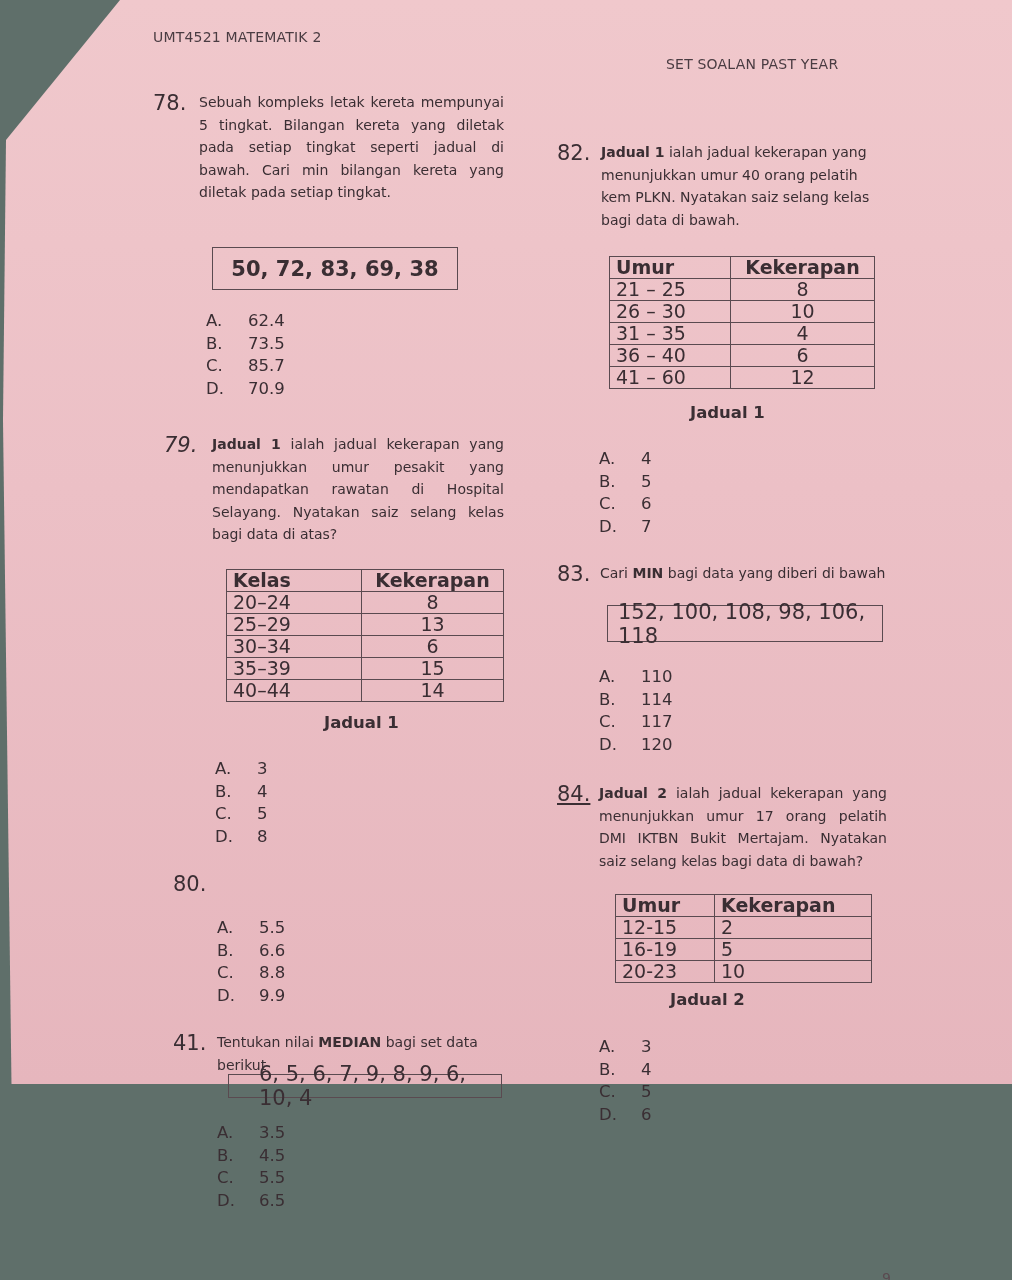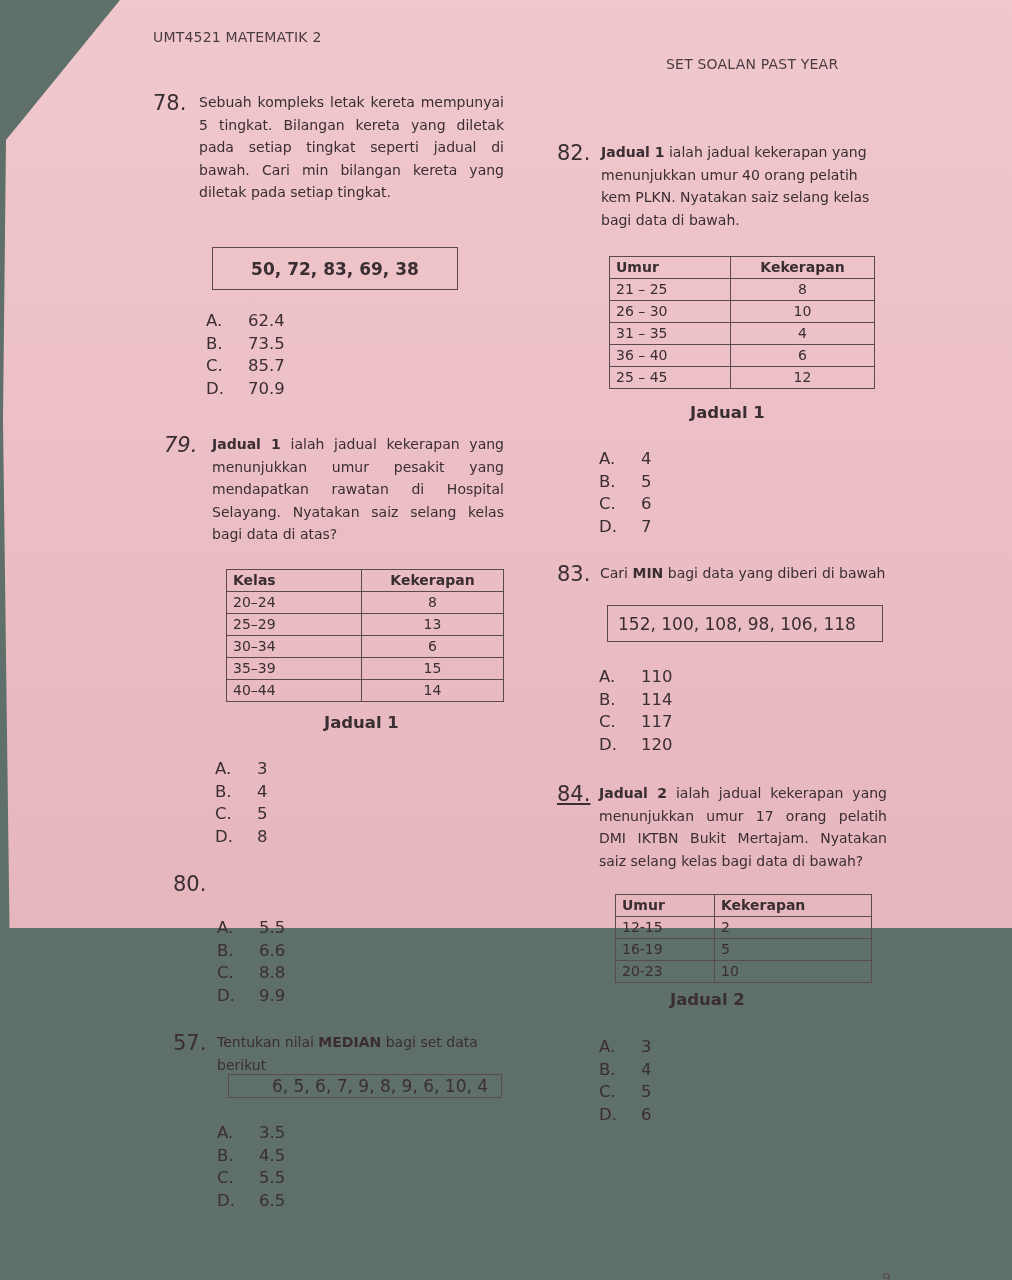--- a/index.html
+++ b/index.html
@@ -3,36 +3,36 @@
 <meta charset="utf-8">
 <style>
   html, body { margin:0; padding:0; }
   body {
     width:1012px; height:1280px; position:relative; overflow:hidden;
     background:#5f6f6a;
     font-family:"DejaVu Sans", sans-serif;
     color:#3a2e33;
   }
   .paper {
-    position:absolute; left:0; top:0; width:1012px; height:928px;
+    position:absolute; left:0; top:0; width:1012px; height:1084px;
     background:linear-gradient(180deg,#f0c8cc 0%,#ecc0c6 45%,#e6b6bd 100%);
     clip-path: polygon(120px 0, 1012px 0, 1012px 1280px, 14px 1280px, 3px 420px, 6px 140px);
   }
   .abs { position:absolute; }
   .hdr { font-size:14px; letter-spacing:0.2px; color:#4a3c42; }
   .q { position:absolute; font-size:14px; line-height:22.5px; }
   .qnum { position:absolute; font-size:21px; }
   .qtext { text-align:justify; }
   .b { font-weight:bold; }
   .opts { position:absolute; font-size:16.5px; line-height:22.5px; }
   .opt { display:flex; }
   .opt .l { width:42px; }
-  .box { position:absolute; border:1.5px solid #5a4a50; font-size:17px;
+  .box { position:absolute; border:1.5px solid #5a4a50; font-size:21px;
          display:flex; align-items:center; justify-content:center; }
-  table { border-collapse:collapse; position:absolute; font-size:14px; }
+  table { border-collapse:collapse; position:absolute; font-size:19px; }
   td, th { border:1.5px solid #5a4a50; padding:0 6px; height:21px; line-height:21px; }
   th { font-weight:bold; text-align:left; }
   td.c { text-align:center; }
   th.c { text-align:center; }
   .cap { position:absolute; font-weight:bold; font-size:16.5px; }
   .pgno { position:absolute; font-size:14px; color:#5a4a50; }
 </style>
 </head>
 <body>
 
@@ -128,21 +128,21 @@
     <div class="opt">
         <span class="l">C.</span>
         <span>8.8</span>
       </div>
     <div class="opt">
         <span class="l">D.</span>
         <span>9.9</span>
       </div>
   </div>
 
-  <div class="qnum" style="left:173px;top:1031px;">57.</div>
+  <div class="qnum" style="left:173px;top:1031px;">41.</div>
   <div class="q" style="left:217px;top:1031px;width:290px;"><span>Tentukan nilai </span><span class="b">MEDIAN</span><span> bagi set data berikut</span></div>
   <div class="box" style="left:228px;top:1074px;width:272px;height:22px;">
     <span style="padding-left:30px;">6, 5, 6, 7, 9, 8, 9, 6, 10, 4</span>
   </div>
   <div class="opts" style="left:217px;top:1122px;">
     <div class="opt">
         <span class="l">A.</span>
         <span>3.5</span>
       </div>
     <div class="opt">
@@ -177,21 +177,21 @@
         </tr>
     <tr>
           <td>31 – 35</td>
           <td class="c">4</td>
         </tr>
     <tr>
           <td>36 – 40</td>
           <td class="c">6</td>
         </tr>
     <tr>
-          <td>25 – 45</td>
+          <td>41 – 60</td>
           <td class="c">12</td>
         </tr>
   </tbody>
     </table>
   <div class="cap" style="left:690px;top:403px;">Jadual 1</div>
   <div class="opts" style="left:599px;top:448px;">
     <div class="opt">
         <span class="l">A.</span>
         <span>4</span>
       </div>

